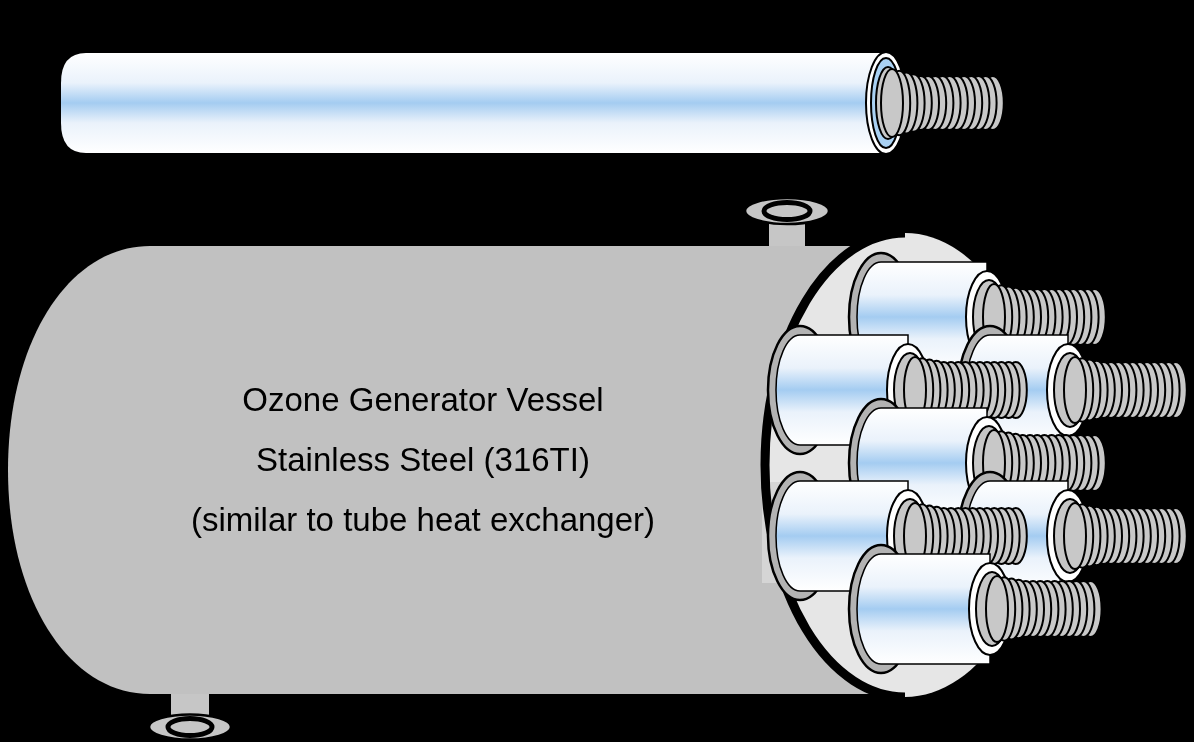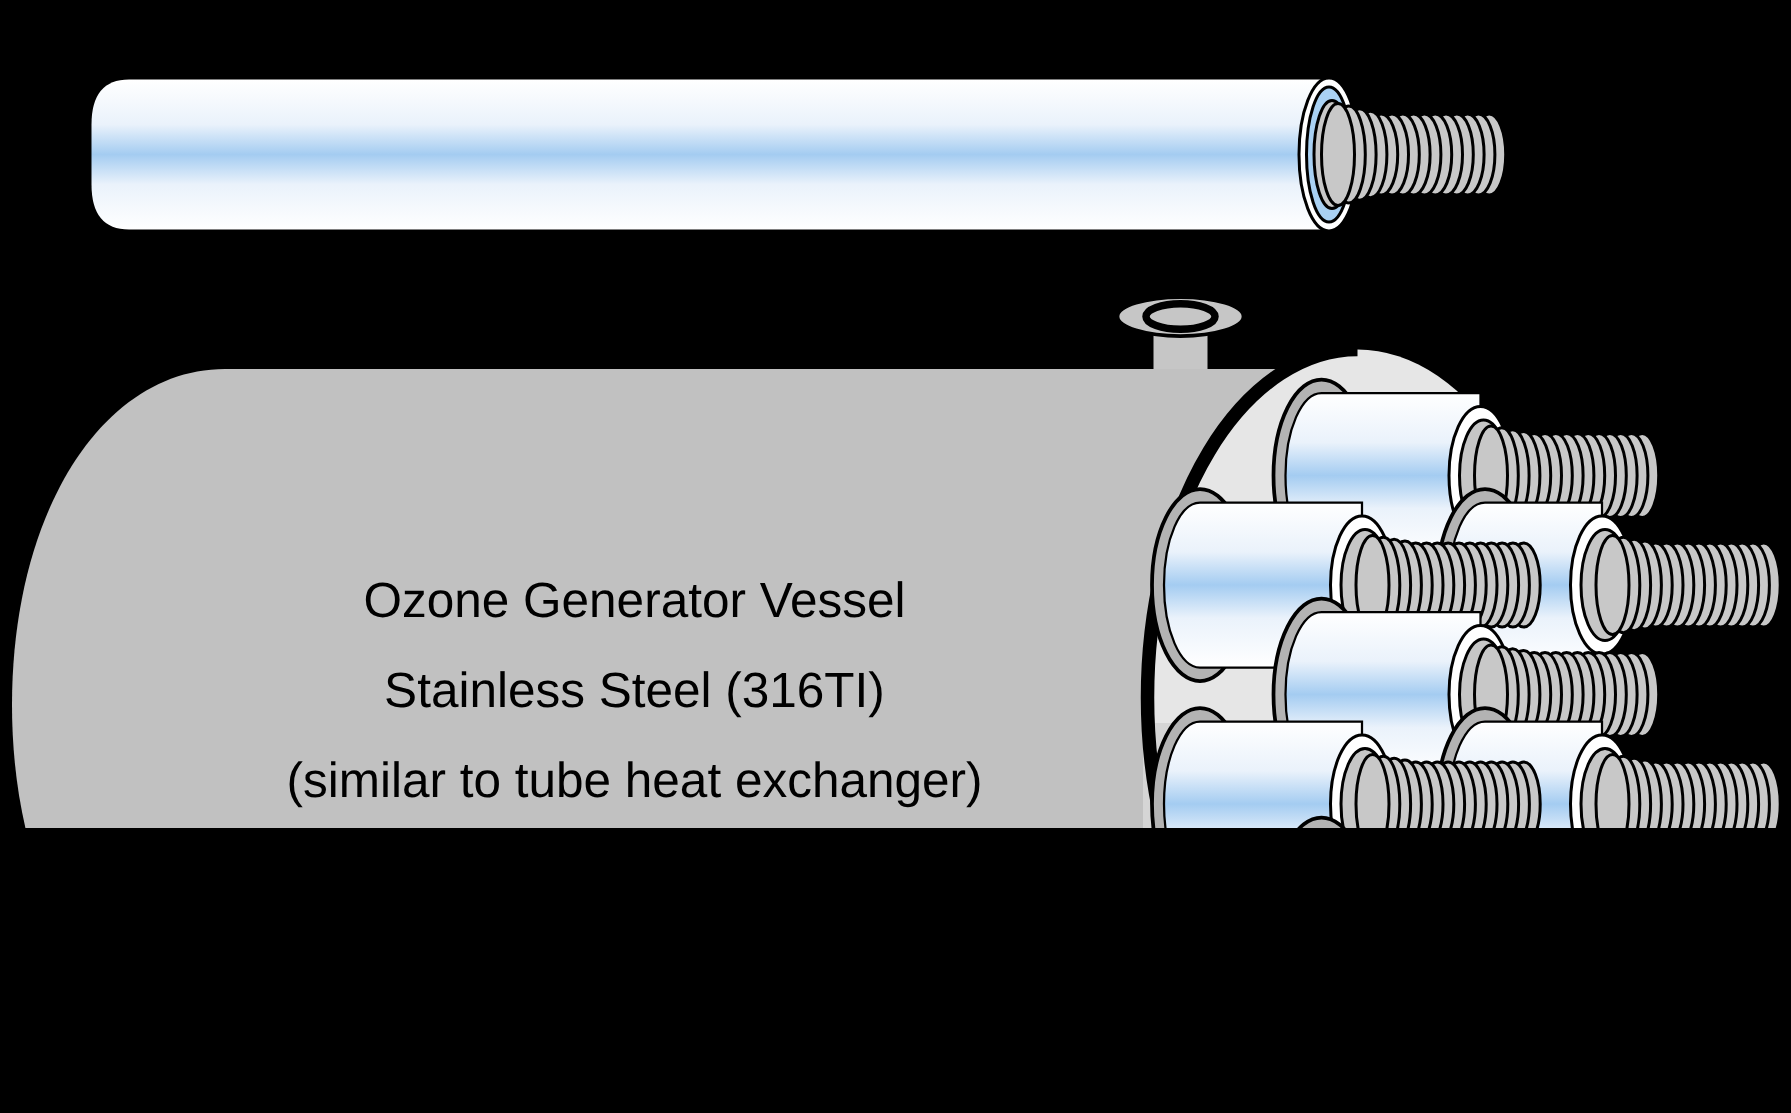--- a/index.html
+++ b/index.html
@@ -3,21 +3,21 @@
 <meta charset="utf-8">
 <style>
   html, body {
     margin: 0;
     padding: 0;
     background: #000000;
   }
   .stage {
     position: relative;
     width: 1194px;
-    height: 552px;
+    height: 742px;
     background: #3b82f6;
     overflow: hidden;
   }
   svg { display: block; }
   .caption-text {
     font-family: "Liberation Sans", "DejaVu Sans", sans-serif;
     font-size: 33px;
     fill: #000000;
     text-anchor: middle;
   }

